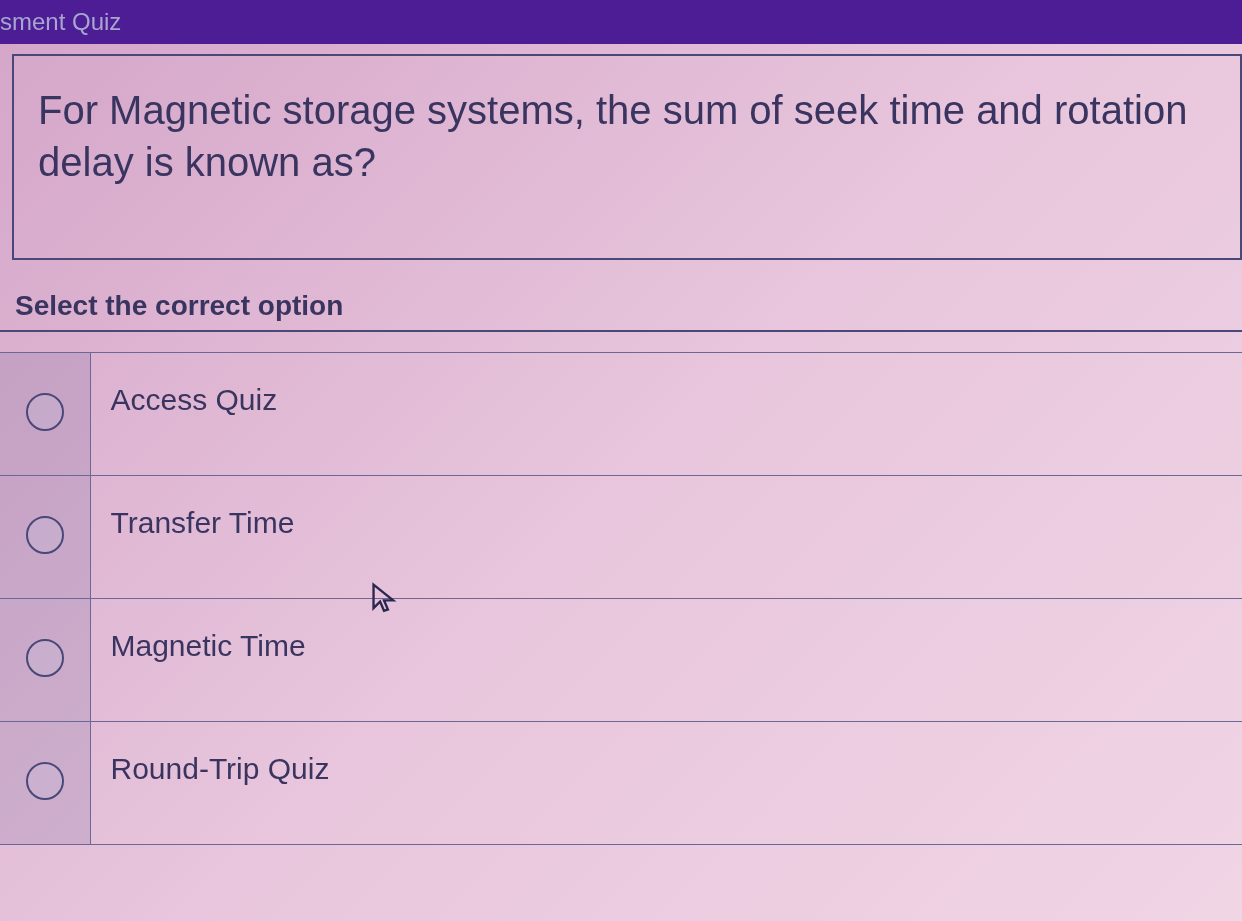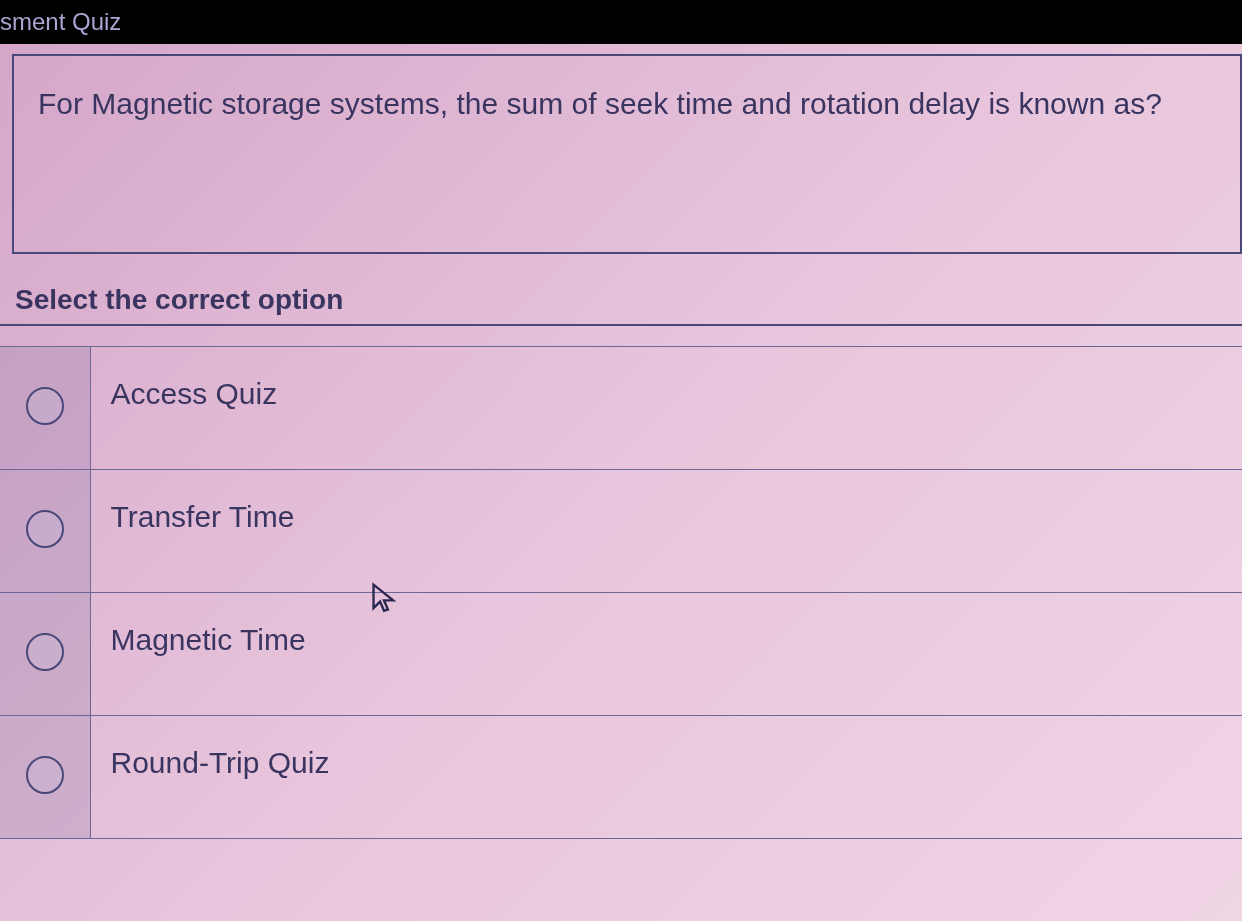--- a/index.html
+++ b/index.html
@@ -9,38 +9,38 @@
     }
     body {
       font-family: 'Segoe UI', Arial, sans-serif;
       background: linear-gradient(135deg, #d4a5c8 0%, #e8c5dc 50%, #f0d5e5 100%);
       width: 1242px;
       height: 921px;
       overflow: hidden;
       position: relative;
     }
     .header-bar {
-      background: #000000;
+      background: #4c1d95;
       color: #a8a5d0;
       padding: 8px 0 8px 0;
       font-size: 24px;
       font-weight: 400;
     }
     .content-wrap {
       padding: 0;
     }
     .question-box {
       border: 2px solid #4a4878;
       margin: 10px 0 0 12px;
       padding: 28px 24px 70px 24px;
       min-height: 200px;
     }
     .question-text {
       color: #3a3560;
-      font-size: 30px;
+      font-size: 40px;
       font-weight: 400;
       line-height: 1.3;
     }
     .instruction {
       color: #3a3560;
       font-size: 28px;
       font-weight: 700;
       margin: 30px 0 8px 15px;
     }
     .instruction-underline {

